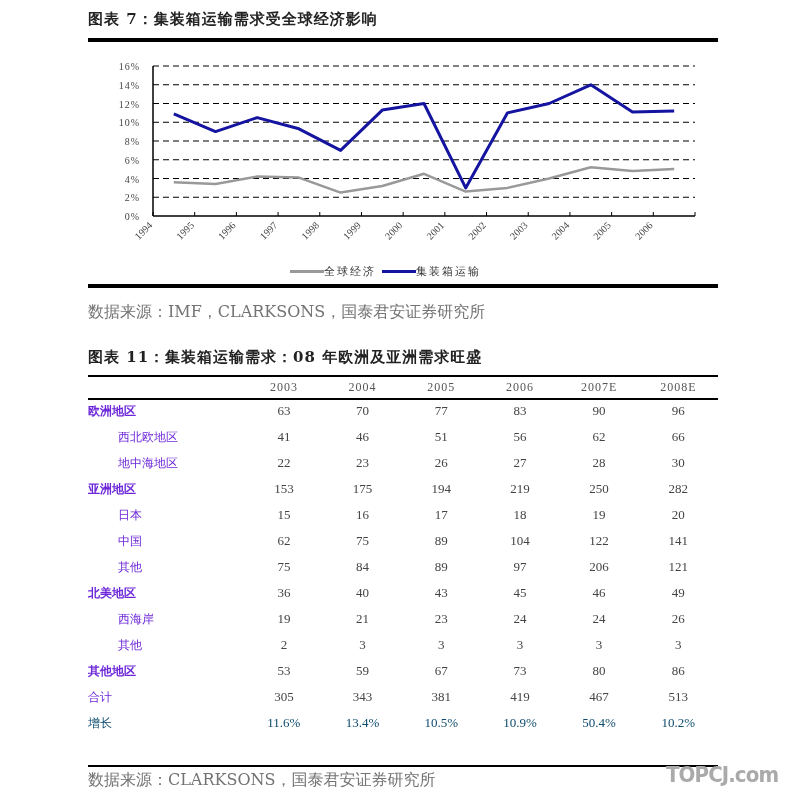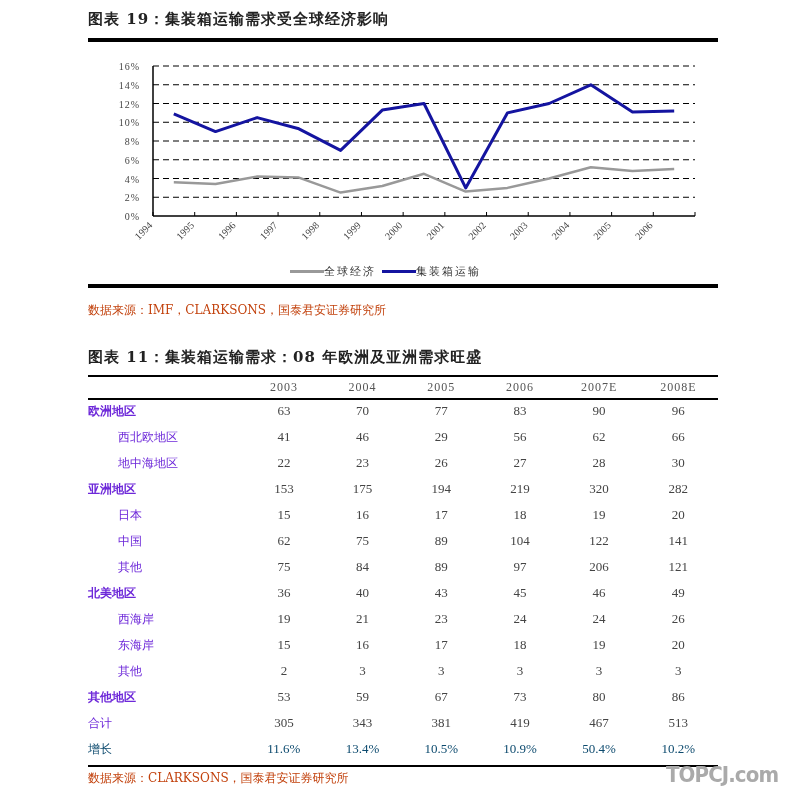--- a/index.html
+++ b/index.html
@@ -1,38 +1,38 @@
 <!DOCTYPE html>
 <html><head>
 <meta charset="utf-8">
 <style>
   html, body { margin: 0; padding: 0; background: #ffffff; }
   body { width: 797px; height: 797px; position: relative; overflow: hidden;
          font-family: "DejaVu Serif", "Liberation Serif", serif; color: #222; }
   .fig-title { position: absolute; left: 88px; top: 10px; font-size: 15px; font-weight: bold; letter-spacing: 1px; }
   .thick-rule { position: absolute; left: 88px; width: 630px; height: 4px; background: #000; }
   .chart-svg { position: absolute; left: 0; top: 0; }
-  .source { position: absolute; left: 88px; font-size: 12px; color: #c2410c; }
+  .source { position: absolute; left: 88px; font-size: 16px; color: #737373; }
   .legend { position: absolute; top: 264px; left: 290px; font-size: 11px; color: #333; display: flex; align-items: center; letter-spacing: 2px; }
   .legend .swatch { display: inline-block; width: 34px; height: 3px; }
   .thin-rule { position: absolute; left: 88px; width: 630px; height: 1.5px; background: #000; }
   table.data { position: absolute; left: 88px; top: 376px; width: 630px; border-collapse: collapse; font-size: 12px; }
   table.data td, table.data th { height: 26px; padding: 0; font-weight: normal; }
   table.data th { color: #555; text-align: center; height: 22px; font-family: "Liberation Serif", serif; font-size: 12px; letter-spacing: 1px; }
   table.data td.num { text-align: center; width: 88px; color: #444; font-family: "Liberation Serif", serif; font-size: 13px; }
   table.data td.label { text-align: left; width: 150px; color: #6d28d9; }
   table.data td.label.bold { font-weight: bold; }
   table.data td.label.indent { padding-left: 30px; }
   table.data tr.growth td { color: #0c4a6e; }
   .watermark { position: absolute; left: 666px; top: 762px; font-family: "DejaVu Sans", sans-serif; font-weight: bold; font-size: 22px; color: #aaa; letter-spacing: -1px; transform: scaleX(0.9); transform-origin: left; }
 </style>
 </head>
 <body>
 
-<div class="fig-title">图表 19：集装箱运输需求受全球经济影响</div>
+<div class="fig-title">图表 7：集装箱运输需求受全球经济影响</div>
 <div class="thick-rule" style="top:38px;"></div>
 
 <svg class="chart-svg" id="chart" width="797" height="260">
     <text x="140" y="220" text-anchor="end" font-size="10" fill="#444" font-family="Liberation Serif, serif" letter-spacing="1">0%</text>
     <line x1="153" y1="197.25" x2="695" y2="197.25" stroke="#000" stroke-width="1.2" stroke-dasharray="6,4"></line>
     <text x="140" y="201.25" text-anchor="end" font-size="10" fill="#444" font-family="Liberation Serif, serif" letter-spacing="1">2%</text>
     <line x1="153" y1="178.5" x2="695" y2="178.5" stroke="#000" stroke-width="1.2" stroke-dasharray="6,4"></line>
     <text x="140" y="182.5" text-anchor="end" font-size="10" fill="#444" font-family="Liberation Serif, serif" letter-spacing="1">4%</text>
     <line x1="153" y1="159.75" x2="695" y2="159.75" stroke="#000" stroke-width="1.2" stroke-dasharray="6,4"></line>
     <text x="140" y="163.75" text-anchor="end" font-size="10" fill="#444" font-family="Liberation Serif, serif" letter-spacing="1">6%</text>
@@ -112,41 +112,41 @@
         <td class="num">70</td>
         <td class="num">77</td>
         <td class="num">83</td>
         <td class="num">90</td>
         <td class="num">96</td>
       </tr>
       <tr>
         <td class="label indent">西北欧地区</td>
         <td class="num">41</td>
         <td class="num">46</td>
-        <td class="num">29</td>
+        <td class="num">51</td>
         <td class="num">56</td>
         <td class="num">62</td>
         <td class="num">66</td>
       </tr>
       <tr>
         <td class="label indent">地中海地区</td>
         <td class="num">22</td>
         <td class="num">23</td>
         <td class="num">26</td>
         <td class="num">27</td>
         <td class="num">28</td>
         <td class="num">30</td>
       </tr>
       <tr>
         <td class="label bold">亚洲地区</td>
         <td class="num">153</td>
         <td class="num">175</td>
         <td class="num">194</td>
         <td class="num">219</td>
-        <td class="num">320</td>
+        <td class="num">250</td>
         <td class="num">282</td>
       </tr>
       <tr>
         <td class="label indent">日本</td>
         <td class="num">15</td>
         <td class="num">16</td>
         <td class="num">17</td>
         <td class="num">18</td>
         <td class="num">19</td>
         <td class="num">20</td>
@@ -179,29 +179,20 @@
         <td class="num">49</td>
       </tr>
       <tr>
         <td class="label indent">西海岸</td>
         <td class="num">19</td>
         <td class="num">21</td>
         <td class="num">23</td>
         <td class="num">24</td>
         <td class="num">24</td>
         <td class="num">26</td>
-      </tr>
-      <tr>
-        <td class="label indent">东海岸</td>
-        <td class="num">15</td>
-        <td class="num">16</td>
-        <td class="num">17</td>
-        <td class="num">18</td>
-        <td class="num">19</td>
-        <td class="num">20</td>
       </tr>
       <tr>
         <td class="label indent">其他</td>
         <td class="num">2</td>
         <td class="num">3</td>
         <td class="num">3</td>
         <td class="num">3</td>
         <td class="num">3</td>
         <td class="num">3</td>
       </tr>

